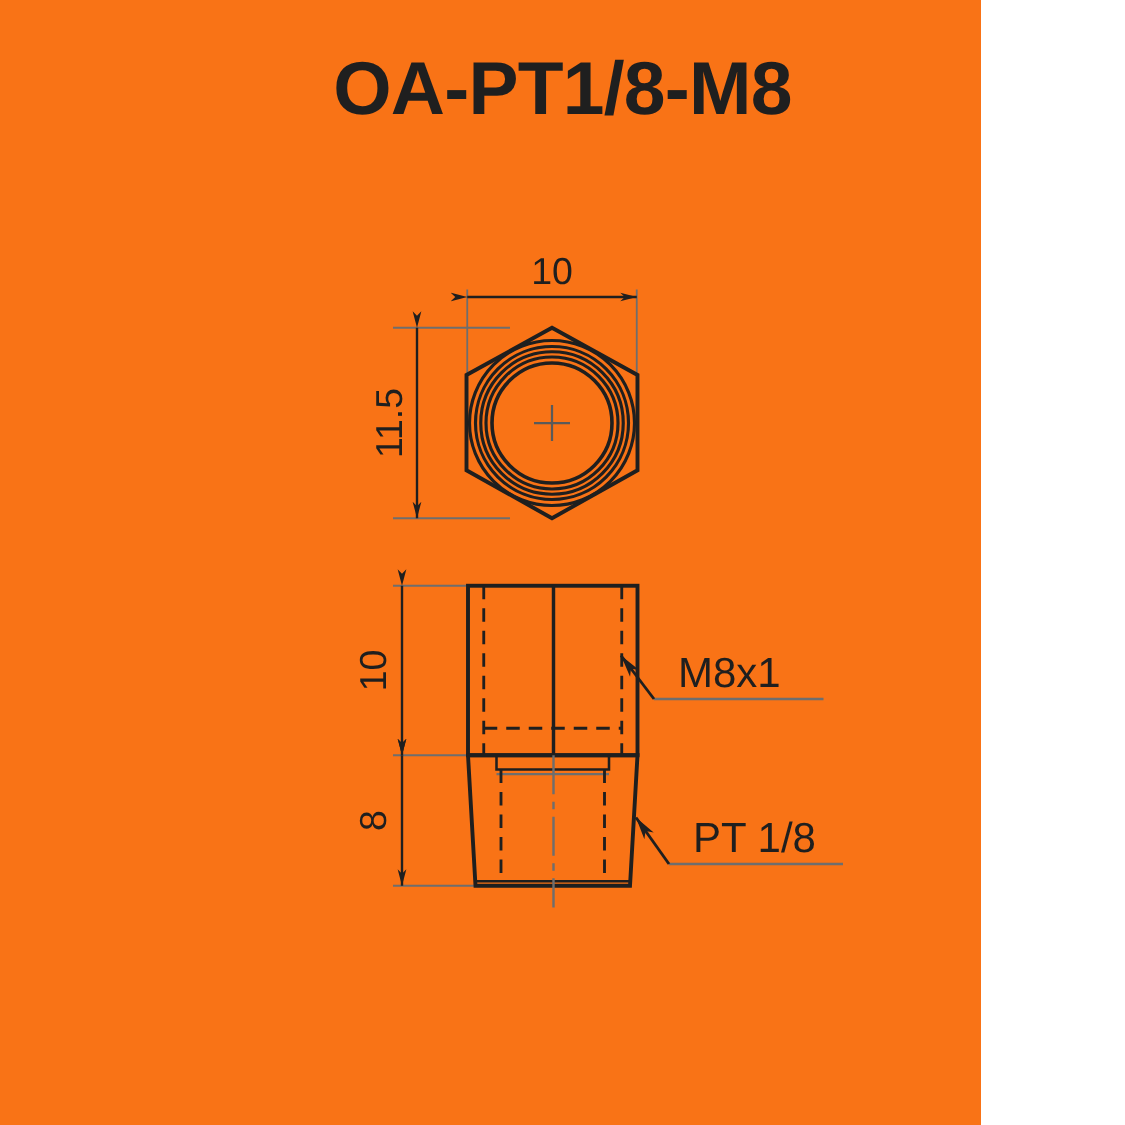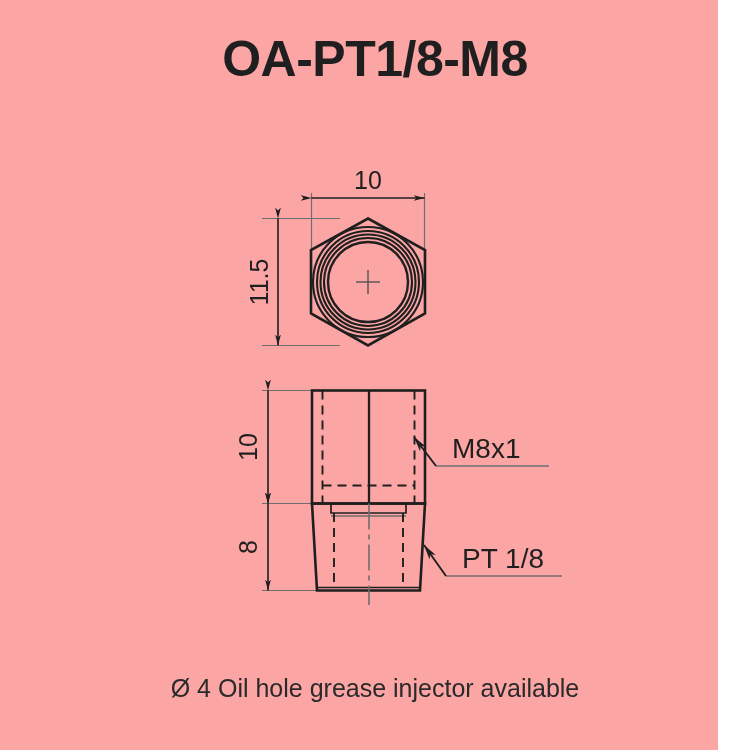--- a/index.html
+++ b/index.html
@@ -10,23 +10,23 @@
   body {
     width: 750px;
     height: 750px;
     font-family: "Liberation Sans", sans-serif;
     color: #1f1f1f;
     overflow: hidden;
     position: relative;
   }
   #sheet {
     position: relative;
-    width: 718px;
+    width: 654px;
     height: 750px;
-    background: #fca5a5;
+    background: #f97316;
   }
   #title {
     position: absolute;
     top: 34px;
     left: 0;
     width: 750px;
     text-align: center;
     font-size: 50px;
     font-weight: 700;
     letter-spacing: -0.5px;
@@ -140,15 +140,14 @@
       <line x1="436" y1="466" x2="549" y2="466" stroke="#6e6e6e" stroke-width="1.6"></line>
       <line x1="436" y1="466" x2="414" y2="437" stroke="#1f1f1f" stroke-width="1.9" marker-end="url(#arrLead)"></line>
       <text class="lead-txt" x="452" y="458">M8x1</text>
 
       <line x1="446" y1="576" x2="562" y2="576" stroke="#6e6e6e" stroke-width="1.6"></line>
       <line x1="446" y1="576" x2="424" y2="545" stroke="#1f1f1f" stroke-width="1.9" marker-end="url(#arrLead)"></line>
       <text class="lead-txt" x="462" y="568">PT 1/8</text>
     </g>
   </svg>
 
-  <div id="caption">Ø 4 Oil hole grease injector available</div>
 
 </div>
 
 </body></html>

